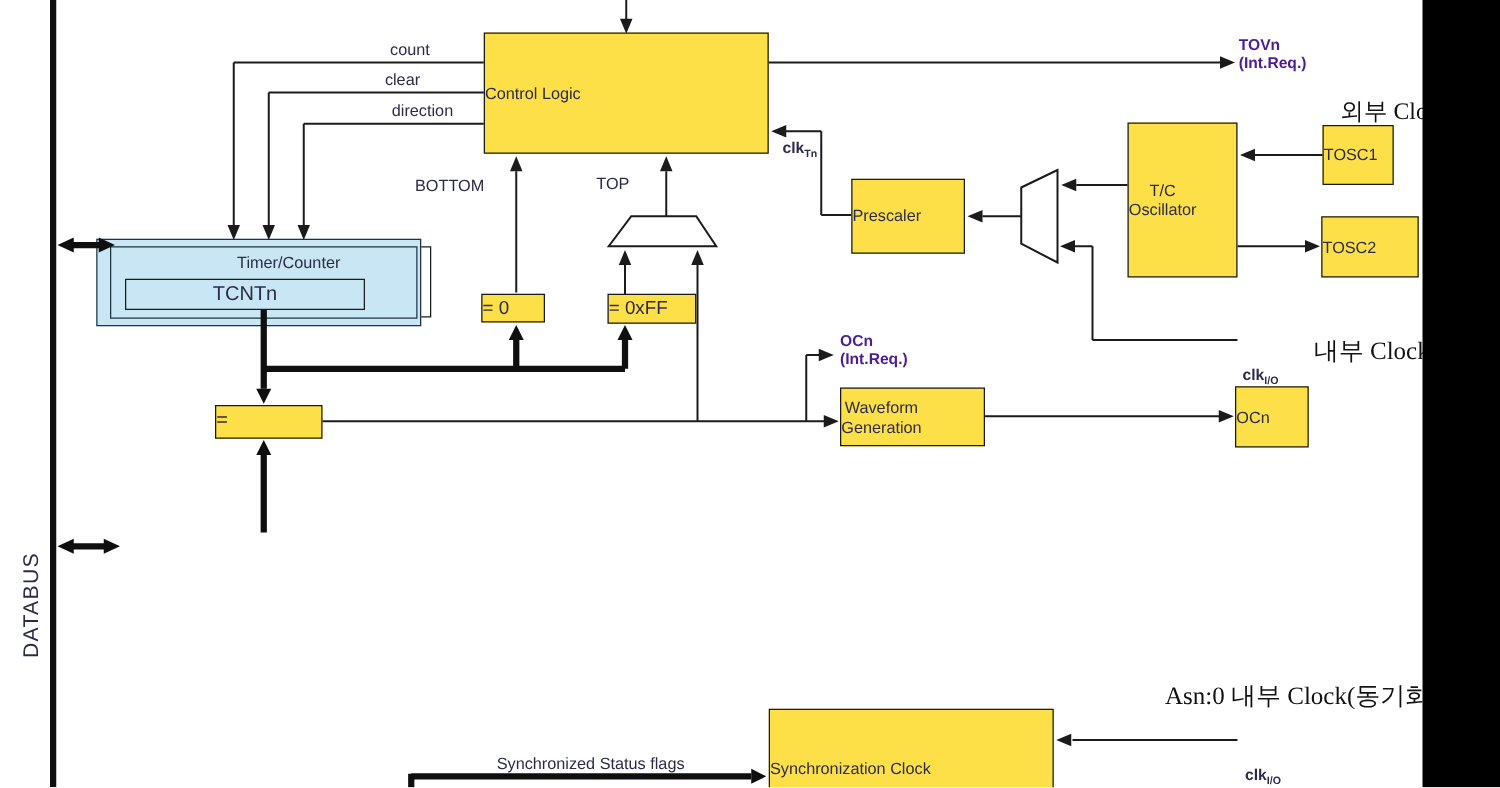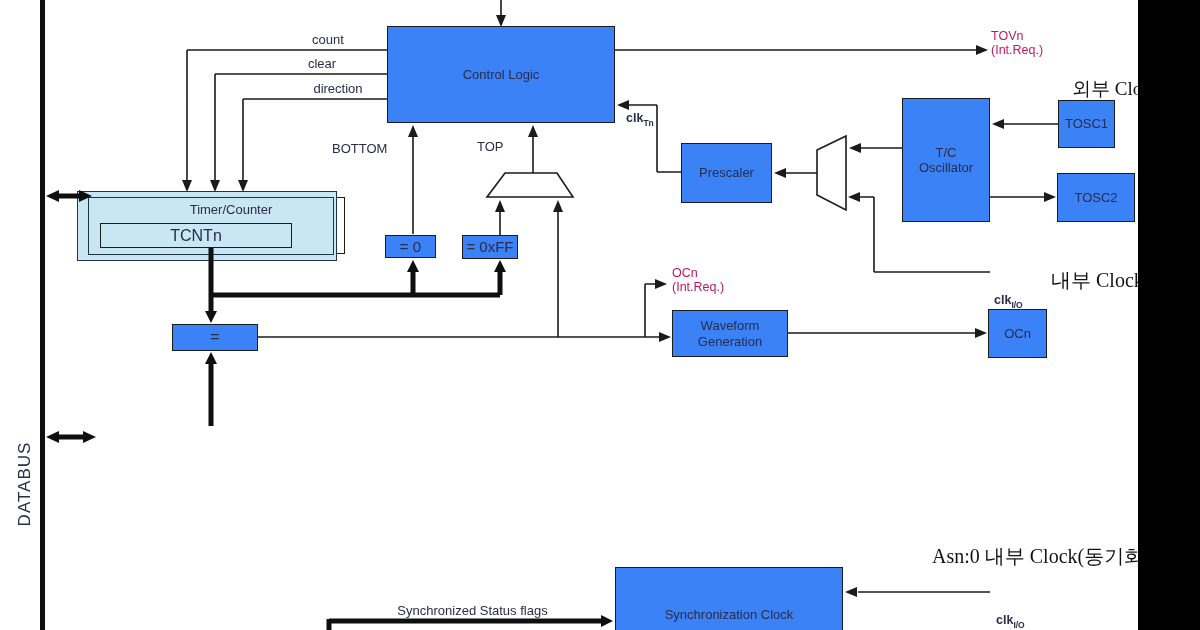--- a/index.html
+++ b/index.html
@@ -1,23 +1,23 @@
 <!DOCTYPE html>
 <html><head>
 <meta charset="utf-8">
 <style>
   html,body{margin:0;padding:0;background:#fff;}
   #stage{position:relative;width:1200px;height:630px;background:#ffffff;overflow:hidden;
          font-family:"Liberation Sans",sans-serif;}
-  .box{position:absolute;box-sizing:border-box;border:1.6px solid #1b1b1b;background:#3b82f6;
-       display:flex;align-items:center;justify-content:center;text-align:center;
+  .box{position:absolute;box-sizing:border-box;border:1.6px solid #1b1b1b;background:#fde047;
+       display:flex;align-items:center;text-align:center;
        font-size:13px;line-height:1.18;color:#2b2b4a;}
   .lbl{position:absolute;font-size:13px;color:#2b2b4a;white-space:nowrap;}
   .sig{position:absolute;font-size:13px;color:#2b2b4a;text-align:center;white-space:nowrap;}
-  .irq{position:absolute;font-size:12.5px;line-height:14px;color:#be185d;white-space:nowrap;}
+  .irq{position:absolute;font-size:12.5px;line-height:14px;color:#4c1d95;white-space:nowrap;font-weight:bold;}
   .clk{position:absolute;font-size:12.5px;font-weight:700;color:#2b2b4a;white-space:nowrap;margin-top:32px;}
   .clk sub{font-size:8.5px;font-weight:700;}
   .kr{position:absolute;font-family:"Liberation Serif","DejaVu Serif",serif;color:#121212;white-space:nowrap;}
   .stack{position:absolute;box-sizing:border-box;}
   #tc-back{left:100px;top:197px;width:245px;height:57px;border:1.5px solid #1b1b1b;background:#fff;}
   #tc-highlight{left:77px;top:191px;width:260px;height:70px;border:1.6px solid #1e3442;background:#c8e6f3;}
   #tc-inner{left:88px;top:197px;width:246px;height:58px;border:1.5px solid #1e3442;background:transparent;}
   #tcnt-box{left:100px;top:223px;width:192px;height:25px;border:1.5px solid #1b1b1b;background:transparent;
             display:flex;align-items:center;justify-content:center;font-size:16px;color:#2b2b4a;}
   #timer-label{left:88px;top:202px;width:286px;text-align:center;font-size:13px;color:#2b2b4a;position:absolute;}
@@ -54,21 +54,21 @@
   </div>
   <div class="box" style="left:1058px;top:100px;width:57px;height:48px;">
     <span>TOSC1</span>
   </div>
   <div class="box" style="left:1057px;top:173px;width:78px;height:49px;">
     <span>TOSC2</span>
   </div>
   <div class="box" style="left:385px;top:235px;width:51px;height:23px;font-size:15px;">
     <span>= 0</span>
   </div>
-  <div class="box" style="left:462px;top:235px;width:56px;height:24px;font-size:15px;">
+  <div class="box" style="left:486px;top:235px;width:71px;height:24px;font-size:15px;">
     <span>= 0xFF</span>
   </div>
   <div class="box" style="left:172px;top:324px;width:86px;height:27px;font-size:16px;">
     <span>=</span>
   </div>
   <div class="box" style="left:672px;top:310px;width:116px;height:47px;">
     <span>
       <span>Waveform</span><br>
       <span>Generation</span>
     </span>

